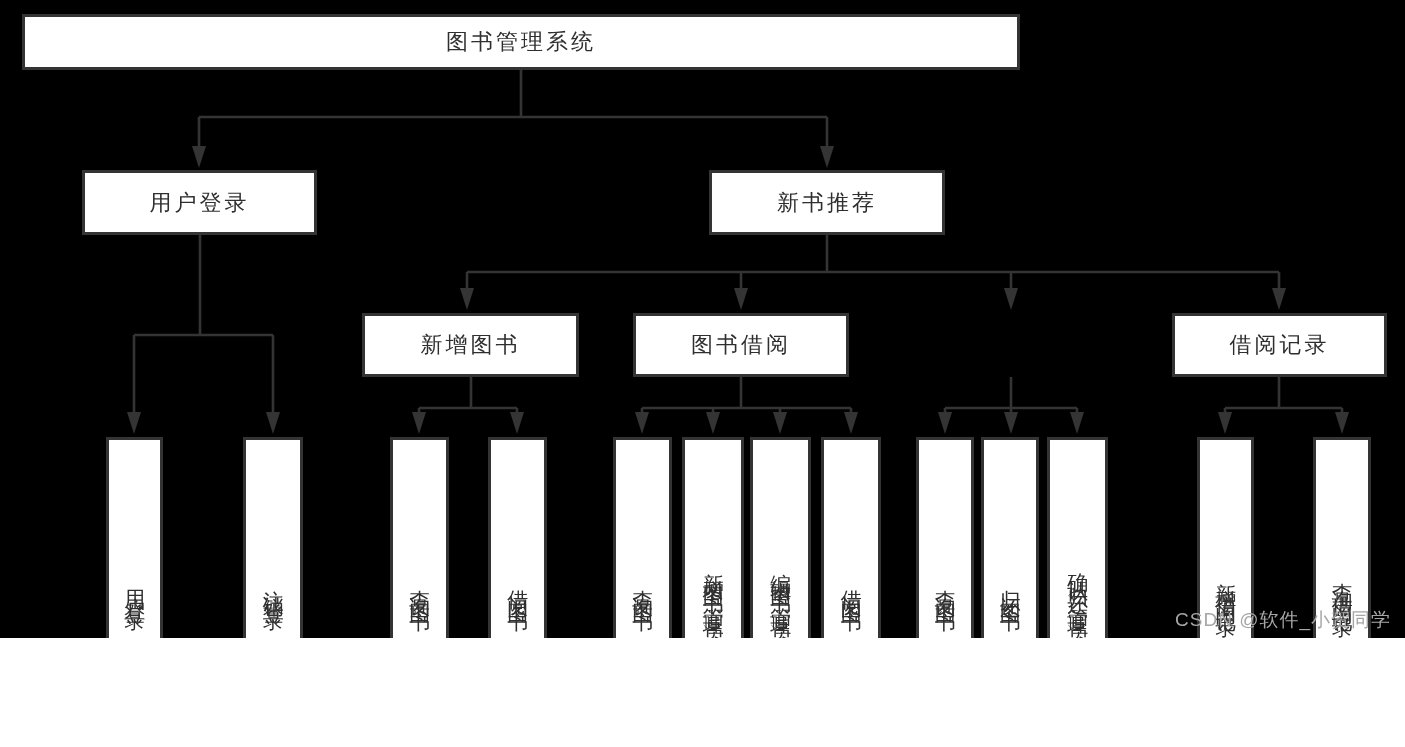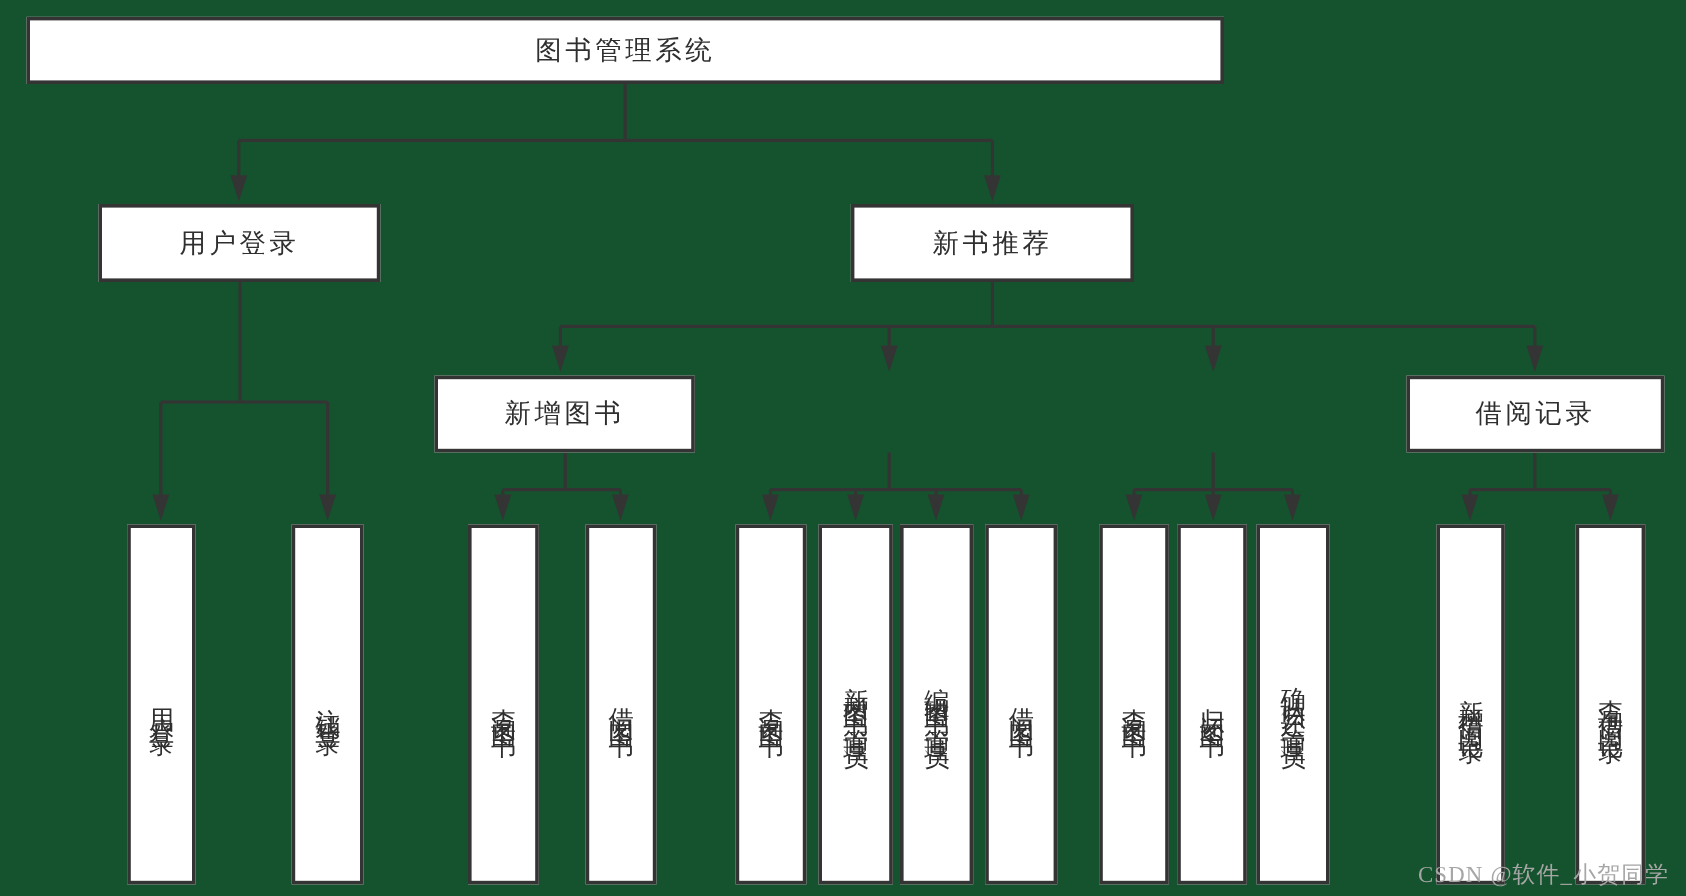--- a/index.html
+++ b/index.html
@@ -1,18 +1,18 @@
 <!DOCTYPE html>
 <html><head>
 <meta charset="utf-8">
 <style>
   html,body{margin:0;padding:0;background:#ffffff;}
   .stage{
-    position:relative;width:1405px;height:747px;background:#14532d;overflow:hidden;
-    font-family:Liberation Serif, serif;color:#2f2f2f;
+    position:relative;width:1405px;height:638px;background:#000000;overflow:hidden;
+    font-family:Liberation Sans, sans-serif;color:#2f2f2f;
   }
   .wires{position:absolute;left:0;top:0;width:1405px;height:747px;}
   .box{
     position:absolute;box-sizing:border-box;border:3px solid #343434;background:#ffffff;
     display:flex;align-items:center;justify-content:center;z-index:2;
   }
   .hlabel{font-size:22px;letter-spacing:3px;color:#2f2f2f;white-space:nowrap;}
   .vtext{
     writing-mode:vertical-rl;text-orientation:mixed;
     font-size:21px;letter-spacing:7px;color:#2f2f2f;line-height:1.25;
@@ -67,20 +67,23 @@
   <div class="box" style="left:82px;top:170px;width:235px;height:65px">
     <span class="hlabel">用户登录</span>
   </div>
   <div class="box" style="left:709px;top:170px;width:236px;height:65px">
     <span class="hlabel">新书推荐</span>
   </div>
 
   <div class="box" style="left:362px;top:313px;width:217px;height:64px">
     <span class="hlabel">新增图书</span>
   </div>
+  <div class="box" style="left:633px;top:313px;width:216px;height:64px">
+    <span class="hlabel">图书借阅</span>
+  </div>
   <div class="box" style="left:1172px;top:313px;width:215px;height:64px">
     <span class="hlabel">借阅记录</span>
   </div>
 
   <div class="box" style="left:106px;top:437px;width:57px;height:300px">
     <span class="vtext">用户登录</span>
   </div>
   <div class="box" style="left:243px;top:437px;width:60px;height:300px">
     <span class="vtext">注销登录</span>
   </div>

